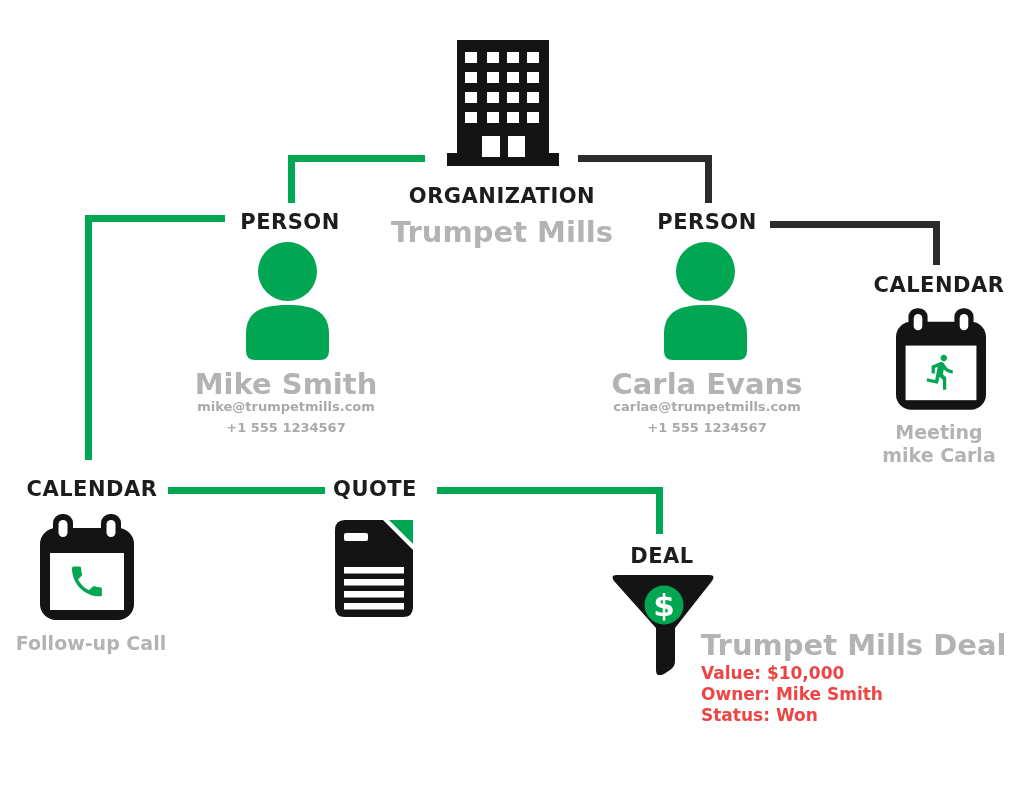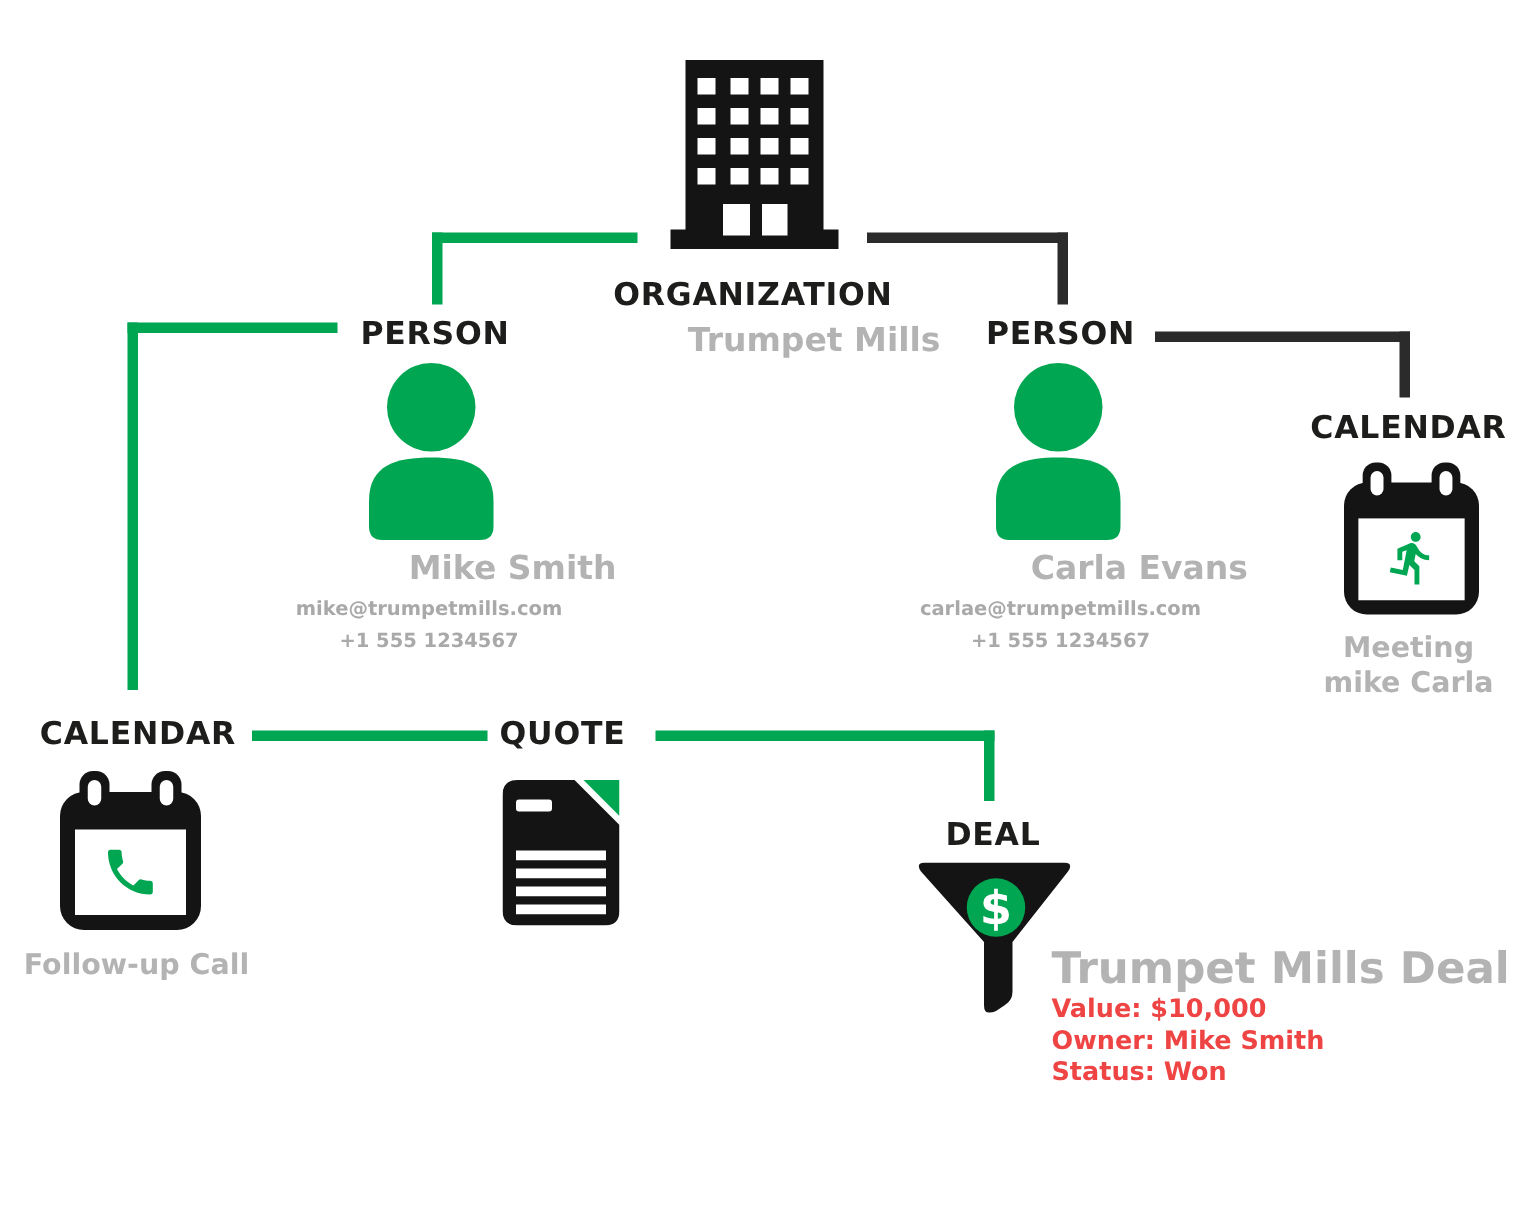--- a/index.html
+++ b/index.html
@@ -9,22 +9,22 @@
   }
   .abs{position:absolute;}
   .line{position:absolute;}
   .line.green{background:#00a651;}
   .line.dark{background:#2b2b2b;}
   .type-label{
     position:absolute;color:#1d1d1b;font-weight:700;font-size:21px;
     letter-spacing:.5px;text-align:center;white-space:nowrap;
   }
   .big-name{
-    position:absolute;color:#b3b3b3;font-weight:700;font-size:22px;
-    text-align:right;white-space:nowrap;
+    position:absolute;color:#b3b3b3;font-weight:700;font-size:29px;
+    text-align:center;white-space:nowrap;
   }
   .small-text{
     position:absolute;color:#a9a9a9;font-weight:600;font-size:13px;
     text-align:center;white-space:nowrap;
   }
   .left-al{text-align:left;}
   .deal-name{font-size:29px;}
   .deal-detail{font-size:17px;color:#ef4444;}
   .cal-title{font-size:19px;color:#b3b3b3;font-weight:700;}
   svg{display:block;}

